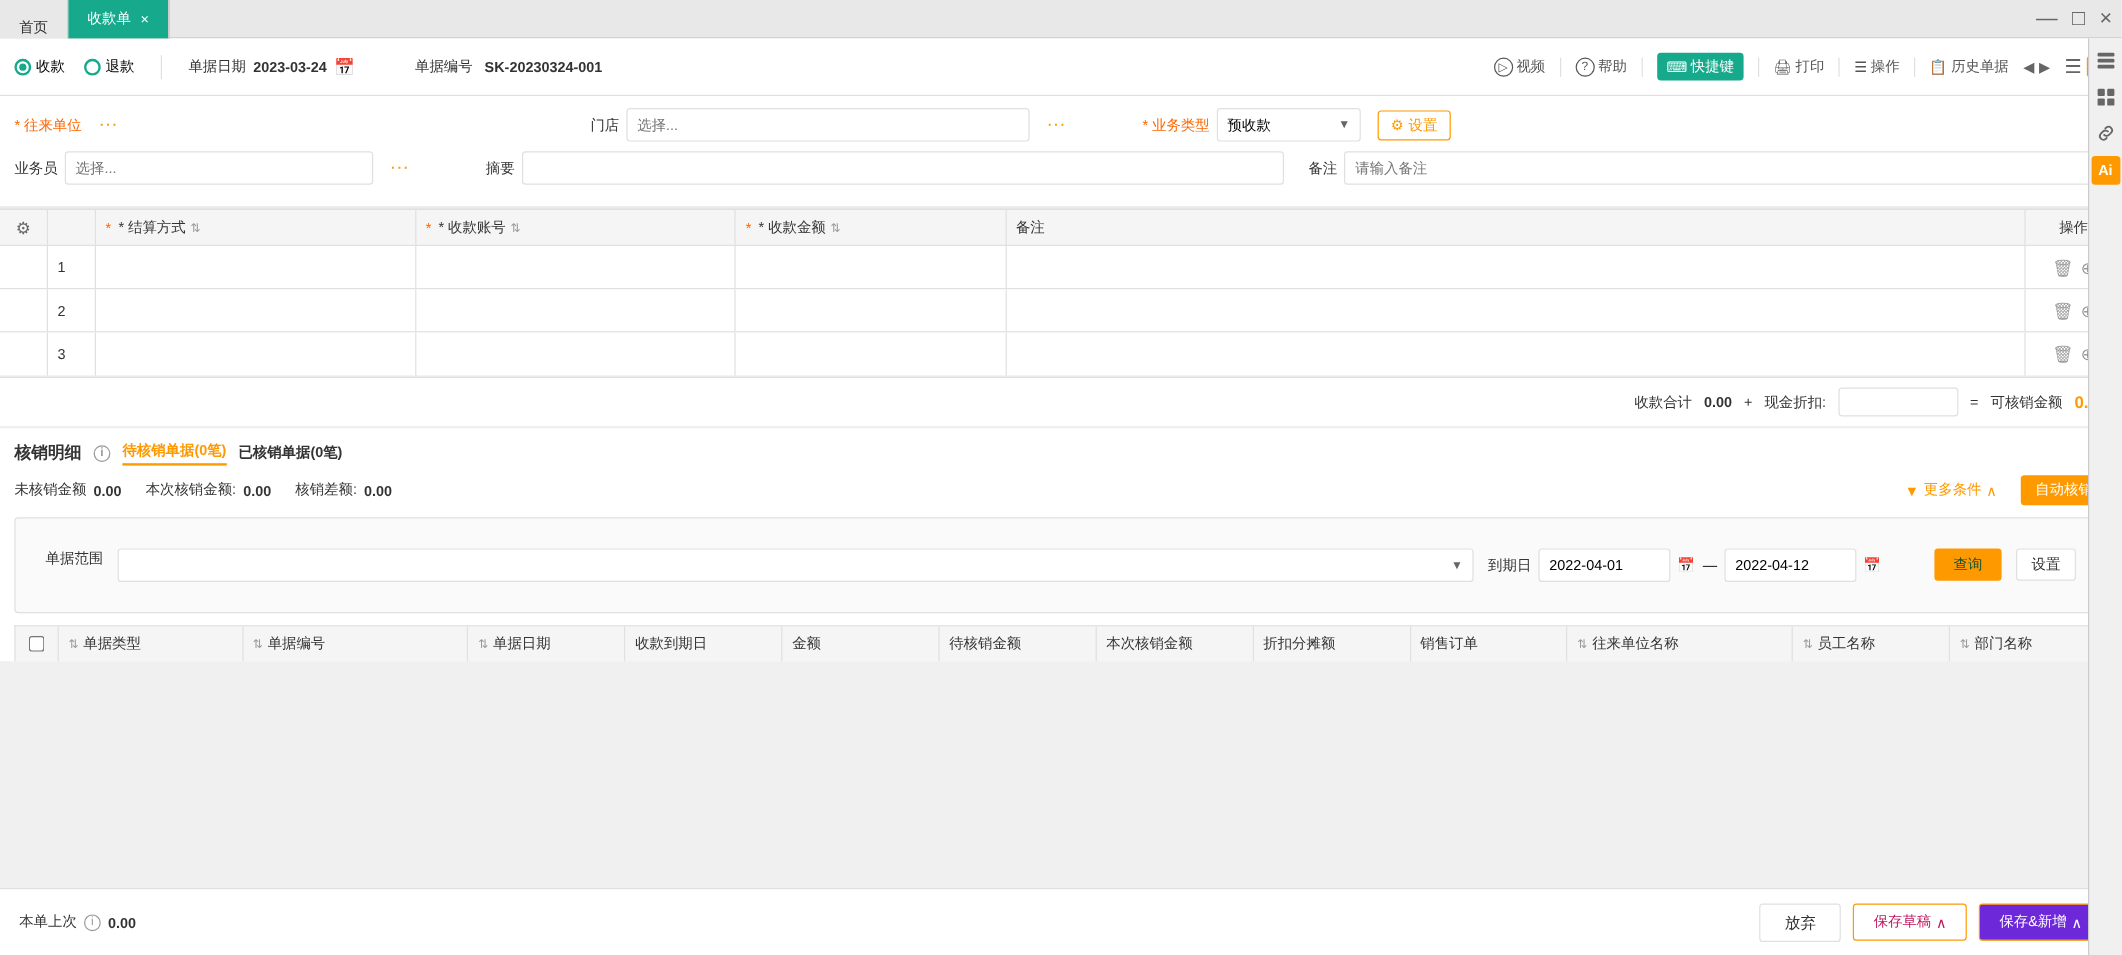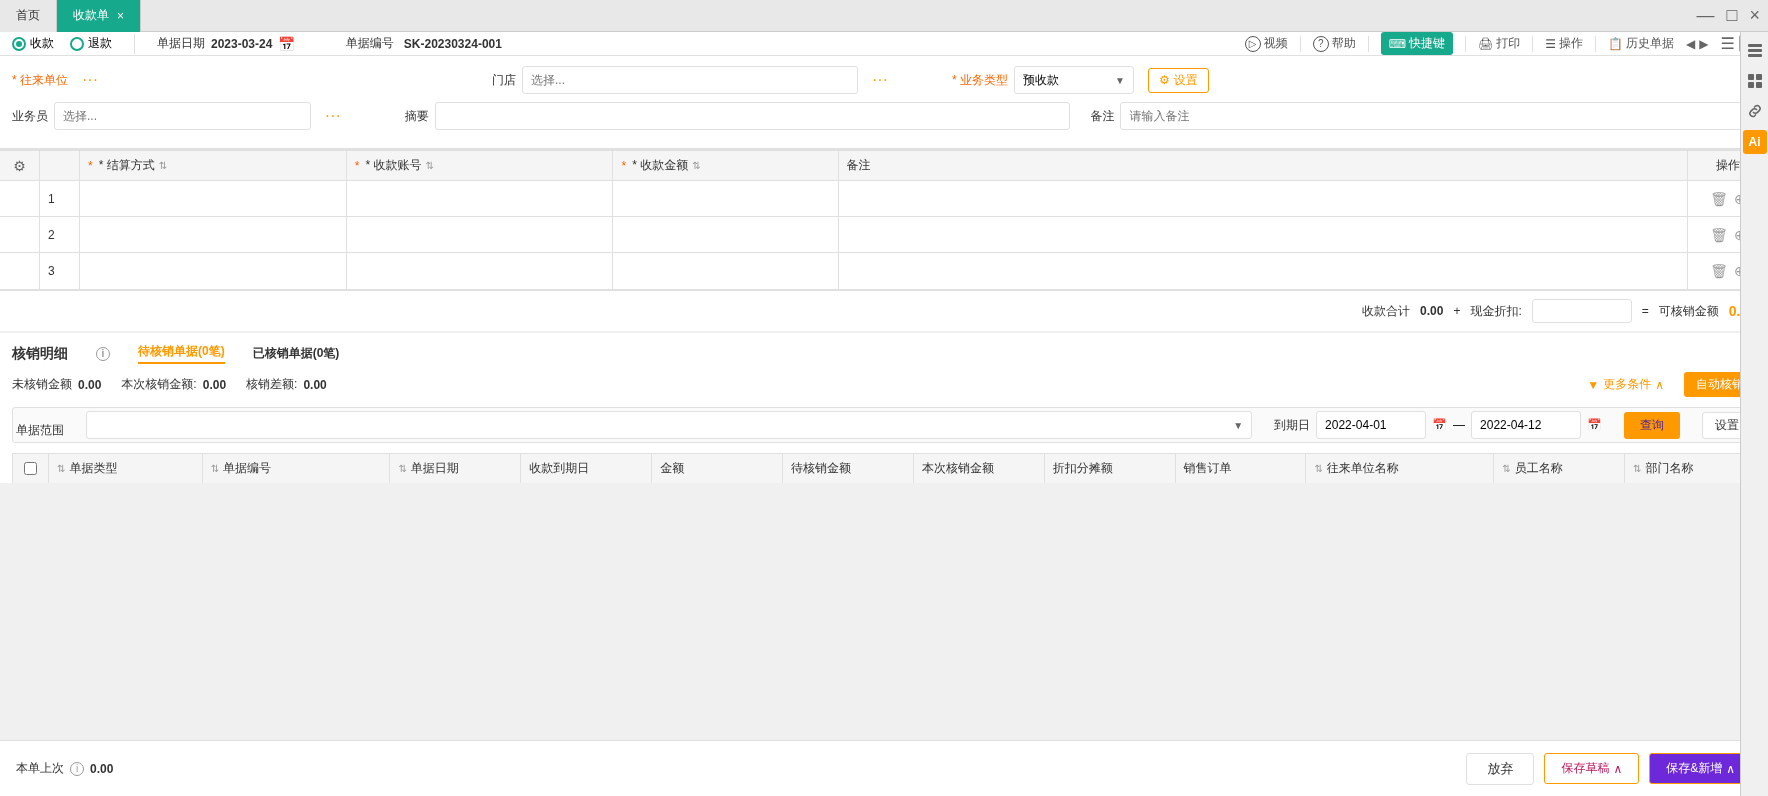--- a/index.html
+++ b/index.html
@@ -7,29 +7,29 @@
 
     
     .tab-bar {
       display: flex; align-items: center; background: #e8e8e8; height: 32px;
       border-bottom: 1px solid #ccc; padding-left: 0;
     }
     .tab-item {
       display: flex; align-items: center; padding: 0 16px; height: 32px; cursor: pointer;
       font-size: 13px; color: #333; border-right: 1px solid #ccc;
     }
-    .tab-item.home { background: #e8e8e8; color: #333; }
+    .tab-item.home { background: #e8e8e8; color: #333; align-items: flex-end; }
     .tab-item.active { background: #17a98c; color: #fff; }
     .tab-close { margin-left: 8px; font-size: 12px; color: #fff; cursor: pointer; }
     .tab-bar-right { margin-left: auto; display: flex; align-items: center; padding-right: 8px; gap: 12px; }
     .tab-bar-right span { font-size: 16px; cursor: pointer; color: #666; }
 
     
     .toolbar {
-      display: flex; align-items: center; background: #fff; height: 24px;
+      display: flex; align-items: center; background: #fff; height: 48px;
       border-bottom: 1px solid #e0e0e0; padding: 0 12px; gap: 22px;
     }
     .radio-group { display: flex; align-items: center; gap: 8px; }
     .radio-item { display: flex; align-items: center; gap: 4px; cursor: pointer; }
     .radio-dot { width: 14px; height: 14px; border-radius: 50%; border: 2px solid #17a98c; display: flex; align-items: center; justify-content: center; }
     .radio-dot.active::after { content: ''; width: 6px; height: 6px; border-radius: 50%; background: #17a98c; }
     .toolbar-divider { width: 1px; height: 20px; background: #e0e0e0; }
     .date-group { display: flex; align-items: center; gap: 6px; }
     .date-label { color: #333; font-size: 12px; }
     .date-value { color: #333; font-size: 12px; font-weight: bold; }
@@ -75,40 +75,40 @@
 
     
     .summary-row { display: flex; align-items: center; justify-content: flex-end; padding: 8px 12px; gap: 10px; background: #fff; border-top: 1px solid #e0e0e0; }
     .summary-text { font-size: 12px; color: #333; }
     .summary-value { font-size: 12px; color: #333; font-weight: bold; }
     .summary-orange { color: #f90; font-weight: bold; font-size: 14px; }
     .summary-input { width: 100px; height: 24px; border: 1px solid #e0e0e0; border-radius: 3px; padding: 0 6px; }
 
     
     .section { background: #fff; margin-top: 8px; padding: 10px 12px; }
-    .section-title { display: flex; align-items: center; gap: 28px; margin-bottom: 8px; font-size: 14px; font-weight: bold; color: #333; }
+    .section-title { display: flex; align-items: center; gap: 10px; margin-bottom: 8px; font-size: 14px; font-weight: bold; color: #333; }
     .section-tab { display: flex; align-items: center; gap: 4px; font-size: 12px; cursor: pointer; }
     .section-tab.active { color: #f90; border-bottom: 2px solid #f90; padding-bottom: 2px; }
     .section-tab.normal { color: #333; }
     .info-icon { width: 14px; height: 14px; border-radius: 50%; border: 1px solid #999; display: flex; align-items: center; justify-content: center; font-size: 10px; color: #999; cursor: pointer; }
 
     
     .stats-row { display: flex; align-items: center; gap: 20px; margin-bottom: 10px; }
     .stat-item { display: flex; align-items: center; gap: 6px; font-size: 12px; color: #333; }
     .stat-value { font-weight: bold; color: #333; }
     .filter-btn { margin-left: auto; display: flex; align-items: center; gap: 4px; color: #f90; cursor: pointer; font-size: 12px; }
     .auto-btn { background: #f90; color: #fff; border: none; border-radius: 3px; padding: 4px 12px; cursor: pointer; font-size: 12px; }
 
     
-    .filter-row { display: flex; align-items: flex-end; gap: 22px; margin-bottom: 10px; padding: 3px; border: 1px solid #e0e0e0; border-radius: 3px; background: #fafafa; }
+    .filter-row { display: flex; align-items: flex-start; gap: 12px; margin-bottom: 10px; padding: 25px; border: 1px solid #e0e0e0; border-radius: 3px; background: #fafafa; }
     .filter-label { color: #333; font-size: 12px; white-space: nowrap; }
     .filter-select { display: flex; align-items: center; border: 1px solid #e0e0e0; border-radius: 3px; height: 28px; padding: 0 8px; min-width: 200px; justify-content: space-between; cursor: pointer; background: #fff; flex: 1; }
     .date-range { display: flex; align-items: center; gap: 6px; }
     .date-input { height: 28px; border: 1px solid #e0e0e0; border-radius: 3px; padding: 0 8px; font-size: 12px; width: 110px; }
-    .query-btn { background: #f90; color: #4c1d95; border: none; border-radius: 3px; padding: 5px 16px; cursor: pointer; font-size: 12px; }
+    .query-btn { background: #f90; color: #14532d; border: none; border-radius: 3px; padding: 5px 16px; cursor: pointer; font-size: 12px; margin-left: 32px; }
     .set-btn { background: #fff; border: 1px solid #e0e0e0; border-radius: 3px; padding: 4px 12px; cursor: pointer; font-size: 12px; color: #333; }
 
     
     .detail-table-header { display: flex; background: #f5f5f5; border: 1px solid #e0e0e0; border-bottom: none; }
     .dth { padding: 6px 8px; color: #333; font-size: 12px; border-right: 1px solid #e0e0e0; display: flex; align-items: center; gap: 4px; }
     .dth:last-child { border-right: none; }
     .checkbox-col { width: 36px; justify-content: center; }
     .dth-type { flex: 1.2; min-width: 100px; }
     .dth-billno { flex: 1.5; min-width: 130px; }
     .dth-date { flex: 1; min-width: 100px; }

